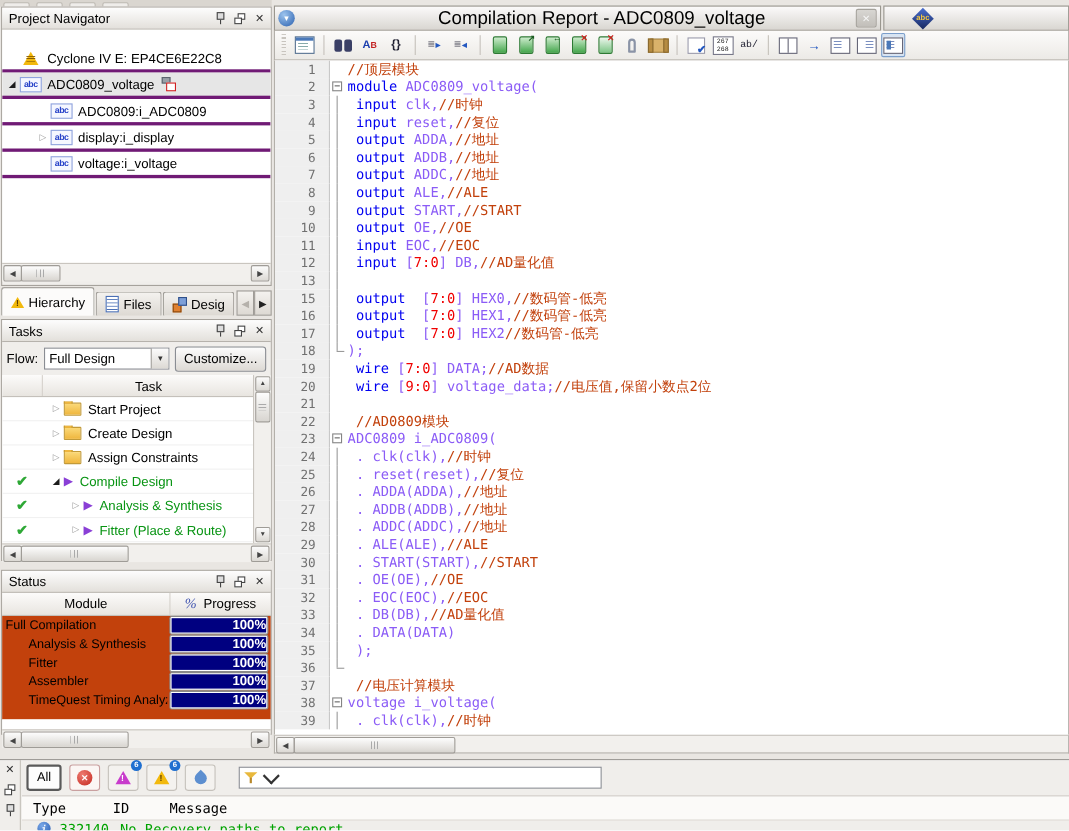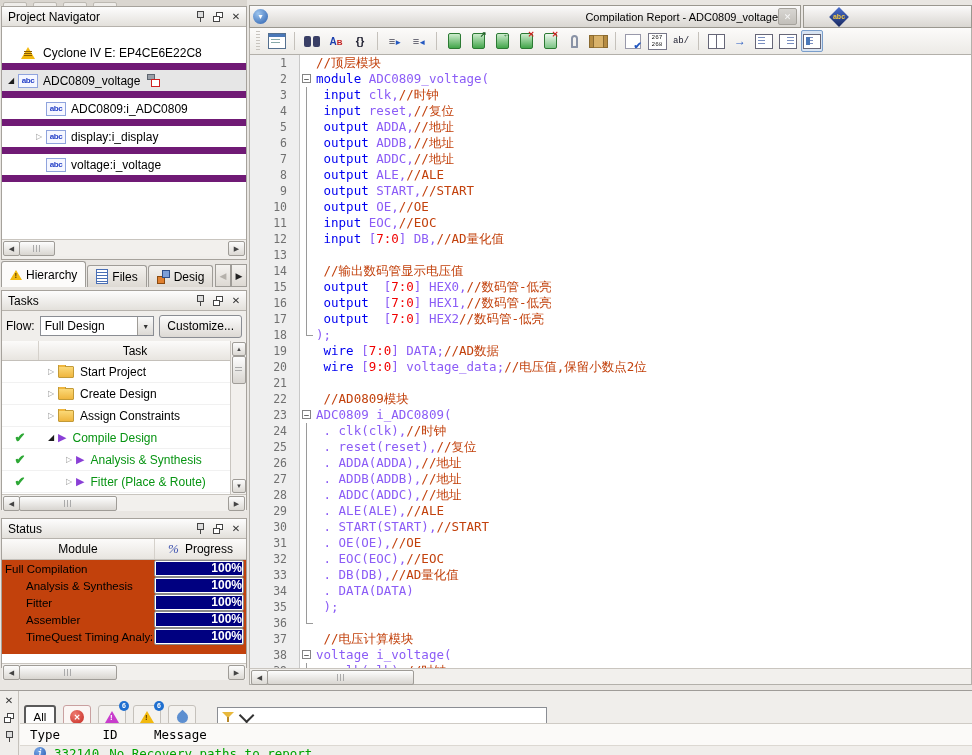--- a/index.html
+++ b/index.html
@@ -31,21 +31,21 @@
   .sthumb::after{content:"";position:absolute;left:50%;top:3px;margin-left:-4px;width:8px;height:7px;
           background:repeating-linear-gradient(90deg,#aaa 0 1px,transparent 1px 3px);}
   .vscroll{position:absolute;top:0;right:0;width:15px;bottom:0;background:#f2f0ed;border-left:1px solid #c9c5bf;}
 
   
   .top-strip{position:absolute;left:0;top:0;width:247px;height:6px;background:#dad6d0;overflow:hidden;}
   .top-strip i{display:inline-block;width:22px;height:12px;background:#efedea;border:1px solid #bdb9b2;margin:2px 3px 0 3px;border-radius:2px;}
 
   #pnPanel{left:1px;top:6px;width:246px;height:254px;}
   .pn-body{position:relative;height:212px;background:#fff;overflow:hidden;padding-top:15px;box-sizing:border-box;}
-  .trow{height:21px;display:flex;align-items:center;border-bottom:7px solid #701a75;white-space:nowrap;}
+  .trow{height:21px;display:flex;align-items:center;border-bottom:3px solid #701a75;white-space:nowrap;}
   .trow.sel{background:#e6e6e6;}
   .texp{width:14px;text-align:center;font-size:8px;color:#9a9a9a;flex:none;}
   .texp.open{color:#1c1c1c;}
   .i-abc{flex:none;width:18px;height:12px;margin-right:5px;border:1px solid #8fa3dd;background:#f5f7ff;
          font-size:8px;line-height:11px;text-align:center;color:#2742c8;font-weight:bold;letter-spacing:-.5px;}
   .i-devwarn{flex:none;position:relative;width:0;height:0;margin:0 8px 0 3px;
          border-left:7px solid transparent;border-right:7px solid transparent;border-bottom:12px solid #f2b90d;}
   .i-devwarn::after{content:"";position:absolute;left:-4px;top:4px;width:8px;height:5px;
          background:repeating-linear-gradient(#8a5c00 0 1px,transparent 1px 2px);}
   .i-inst{flex:none;position:relative;width:15px;height:13px;margin-left:5px;}
@@ -109,21 +109,21 @@
   .srow{height:17px;display:flex;align-items:center;}
   .srow .mname{width:150px;padding-left:3px;box-sizing:border-box;white-space:nowrap;overflow:hidden;font-size:11.5px;}
   .srow .mname.ind{padding-left:24px;}
   .pbar{width:86px;height:13px;border:1px solid #8a8a8a;background:#fff;padding:1px;border-radius:2px;margin-left:2px;}
   .pfill{height:100%;color:#fff;font-weight:bold;font-size:12px;text-align:right;line-height:12px;}
 
   
   .edtitle{position:absolute;height:23px;background:linear-gradient(#fbfafa,#d9d6d1);border:1px solid #9a978f;
            box-sizing:border-box;display:flex;align-items:center;padding:0 3px;}
   #edTitle{left:249px;top:5px;width:552px;}
-  #edTitle .ttext{flex:1;text-align:right;font-size:11px;padding-left:48px;}
+  #edTitle .ttext{flex:1;text-align:center;font-size:17px;padding-left:48px;}
   #edTitle2{left:803px;top:5px;width:169px;}
   .i-report{width:15px;height:15px;border-radius:50%;background:radial-gradient(circle at 35% 30%,#9cc4ee,#2a5fae);flex:none;
             display:flex;align-items:center;justify-content:center;color:#fff;font-size:8px;}
   .xbtn{width:17px;height:15px;background:linear-gradient(#d8d6d2,#c2bfba);border:1px solid #a5a29c;border-radius:2px;
         color:#f5f5f5;font-size:9px;display:flex;align-items:center;justify-content:center;}
   .i-abcdiamond{position:relative;width:16px;height:16px;margin-left:24px;flex:none;}
   .i-abcdiamond::before{content:"";position:absolute;inset:1px;background:linear-gradient(135deg,#4a6fd0,#17275e);transform:rotate(45deg);}
   .i-abcdiamond::after{content:"abc";position:absolute;left:0;top:4px;width:100%;text-align:center;font-size:7px;color:#f2c744;font-weight:bold;}
 
   #edToolbar{position:absolute;left:249px;top:28px;width:723px;height:27px;background:linear-gradient(#fcfbfa,#eceae6);
@@ -182,21 +182,21 @@
   .fold.end::after{content:"";position:absolute;left:6px;top:8px;width:7px;border-top:1px solid #9a9a9a;}
   .ctext{line-height:16px;}
   .kw{color:#0000f0;} .cm{color:#c2410c;} .num{color:#f00000;} .tx{color:#8b5cf6;}
 
   #edHScroll{position:absolute;left:249px;top:668px;width:723px;height:17px;background:#f2f0ed;
              border:1px solid #b3b0aa;border-top:1px solid #c9c5bf;box-sizing:border-box;}
 
   
   #msgPanel{position:absolute;left:0;top:690px;width:972px;height:65px;background:#f0eeeb;border-top:1px solid #9f9c98;box-sizing:border-box;}
   .mstrip{position:absolute;left:0;top:0;width:19px;bottom:0;border-right:1px solid #c5c1bb;display:flex;flex-direction:column;align-items:center;padding-top:3px;gap:6px;box-sizing:border-box;}
-  .mtool{position:absolute;left:20px;top:12px;height:28px;display:flex;align-items:center;gap:7px;padding-left:4px;}
+  .mtool{position:absolute;left:20px;top:2px;height:28px;display:flex;align-items:center;gap:7px;padding-left:4px;}
   .allbtn{min-width:22px;height:20px;border:2px solid #5a5a5a;border-radius:3px;background:#fdfdfd;
           display:flex;align-items:center;justify-content:center;font-size:11.5px;padding:0 3px;}
   .fbtn{width:26px;height:22px;border:1px solid #c9a0a0;border-radius:3px;background:#fbf6f4;
         display:flex;align-items:center;justify-content:center;position:relative;}
   .fbtn.plain{border-color:#c5c1bb;background:#f4f2ef;}
   .i-err{width:14px;height:14px;border-radius:50%;background:radial-gradient(circle at 35% 30%,#ee7a70,#c42820);
          color:#fff;font-size:8px;font-weight:bold;display:flex;align-items:center;justify-content:center;}
   .i-cwarn{position:relative;width:0;height:0;border-left:7px solid transparent;border-right:7px solid transparent;border-bottom:12px solid #c83ccc;}
   .i-cwarn::after{content:"!";position:absolute;left:-2px;top:2px;color:#fff;font-size:8px;font-weight:bold;}
   .i-warn2{position:relative;width:0;height:0;border-left:7px solid transparent;border-right:7px solid transparent;border-bottom:12px solid #f2b90d;}
@@ -539,21 +539,20 @@
       <div class="cline"><span class="lnum">4</span><span class="fold mid"></span><span class="ctext"><span class="kw"> input</span><span class="tx"> reset,</span><span class="cm">//复位</span></span></div>
       <div class="cline"><span class="lnum">5</span><span class="fold mid"></span><span class="ctext"><span class="kw"> output</span><span class="tx"> ADDA,</span><span class="cm">//地址</span></span></div>
       <div class="cline"><span class="lnum">6</span><span class="fold mid"></span><span class="ctext"><span class="kw"> output</span><span class="tx"> ADDB,</span><span class="cm">//地址</span></span></div>
       <div class="cline"><span class="lnum">7</span><span class="fold mid"></span><span class="ctext"><span class="kw"> output</span><span class="tx"> ADDC,</span><span class="cm">//地址</span></span></div>
       <div class="cline"><span class="lnum">8</span><span class="fold mid"></span><span class="ctext"><span class="kw"> output</span><span class="tx"> ALE,</span><span class="cm">//ALE</span></span></div>
       <div class="cline"><span class="lnum">9</span><span class="fold mid"></span><span class="ctext"><span class="kw"> output</span><span class="tx"> START,</span><span class="cm">//START</span></span></div>
       <div class="cline"><span class="lnum">10</span><span class="fold mid"></span><span class="ctext"><span class="kw"> output</span><span class="tx"> OE,</span><span class="cm">//OE</span></span></div>
       <div class="cline"><span class="lnum">11</span><span class="fold mid"></span><span class="ctext"><span class="kw"> input</span><span class="tx"> EOC,</span><span class="cm">//EOC</span></span></div>
       <div class="cline"><span class="lnum">12</span><span class="fold mid"></span><span class="ctext"><span class="kw"> input</span><span class="tx"> [</span><span class="num">7:0</span><span class="tx">] DB,</span><span class="cm">//AD量化值</span></span></div>
       <div class="cline"><span class="lnum">13</span><span class="fold mid"></span><span class="ctext"></span></div>
-      <div class="cline"><span class="lnum">14</span><span class="fold mid"></span><span class="ctext"><span class="cm"> //输出数码管显示电压值</span></span></div>
       <div class="cline"><span class="lnum">15</span><span class="fold mid"></span><span class="ctext"><span class="kw"> output</span><span class="tx">  [</span><span class="num">7:0</span><span class="tx">] HEX0,</span><span class="cm">//数码管-低亮</span></span></div>
       <div class="cline"><span class="lnum">16</span><span class="fold mid"></span><span class="ctext"><span class="kw"> output</span><span class="tx">  [</span><span class="num">7:0</span><span class="tx">] HEX1,</span><span class="cm">//数码管-低亮</span></span></div>
       <div class="cline"><span class="lnum">17</span><span class="fold mid"></span><span class="ctext"><span class="kw"> output</span><span class="tx">  [</span><span class="num">7:0</span><span class="tx">] HEX2</span><span class="cm">//数码管-低亮</span></span></div>
       <div class="cline"><span class="lnum">18</span><span class="fold end"></span><span class="ctext"><span class="tx">);</span></span></div>
       <div class="cline"><span class="lnum">19</span><span class="fold"></span><span class="ctext"><span class="kw"> wire</span><span class="tx"> [</span><span class="num">7:0</span><span class="tx">] DATA;</span><span class="cm">//AD数据</span></span></div>
       <div class="cline"><span class="lnum">20</span><span class="fold"></span><span class="ctext"><span class="kw"> wire</span><span class="tx"> [</span><span class="num">9:0</span><span class="tx">] voltage_data;</span><span class="cm">//电压值,保留小数点2位</span></span></div>
       <div class="cline"><span class="lnum">21</span><span class="fold"></span><span class="ctext"></span></div>
       <div class="cline"><span class="lnum">22</span><span class="fold"></span><span class="ctext"><span class="cm"> //AD0809模块</span></span></div>
       <div class="cline"><span class="lnum">23</span><span class="fold open"></span><span class="ctext"><span class="tx">ADC0809 i_ADC0809(</span></span></div>
       <div class="cline"><span class="lnum">24</span><span class="fold mid"></span><span class="ctext"><span class="tx"> . clk(clk),</span><span class="cm">//时钟</span></span></div>

